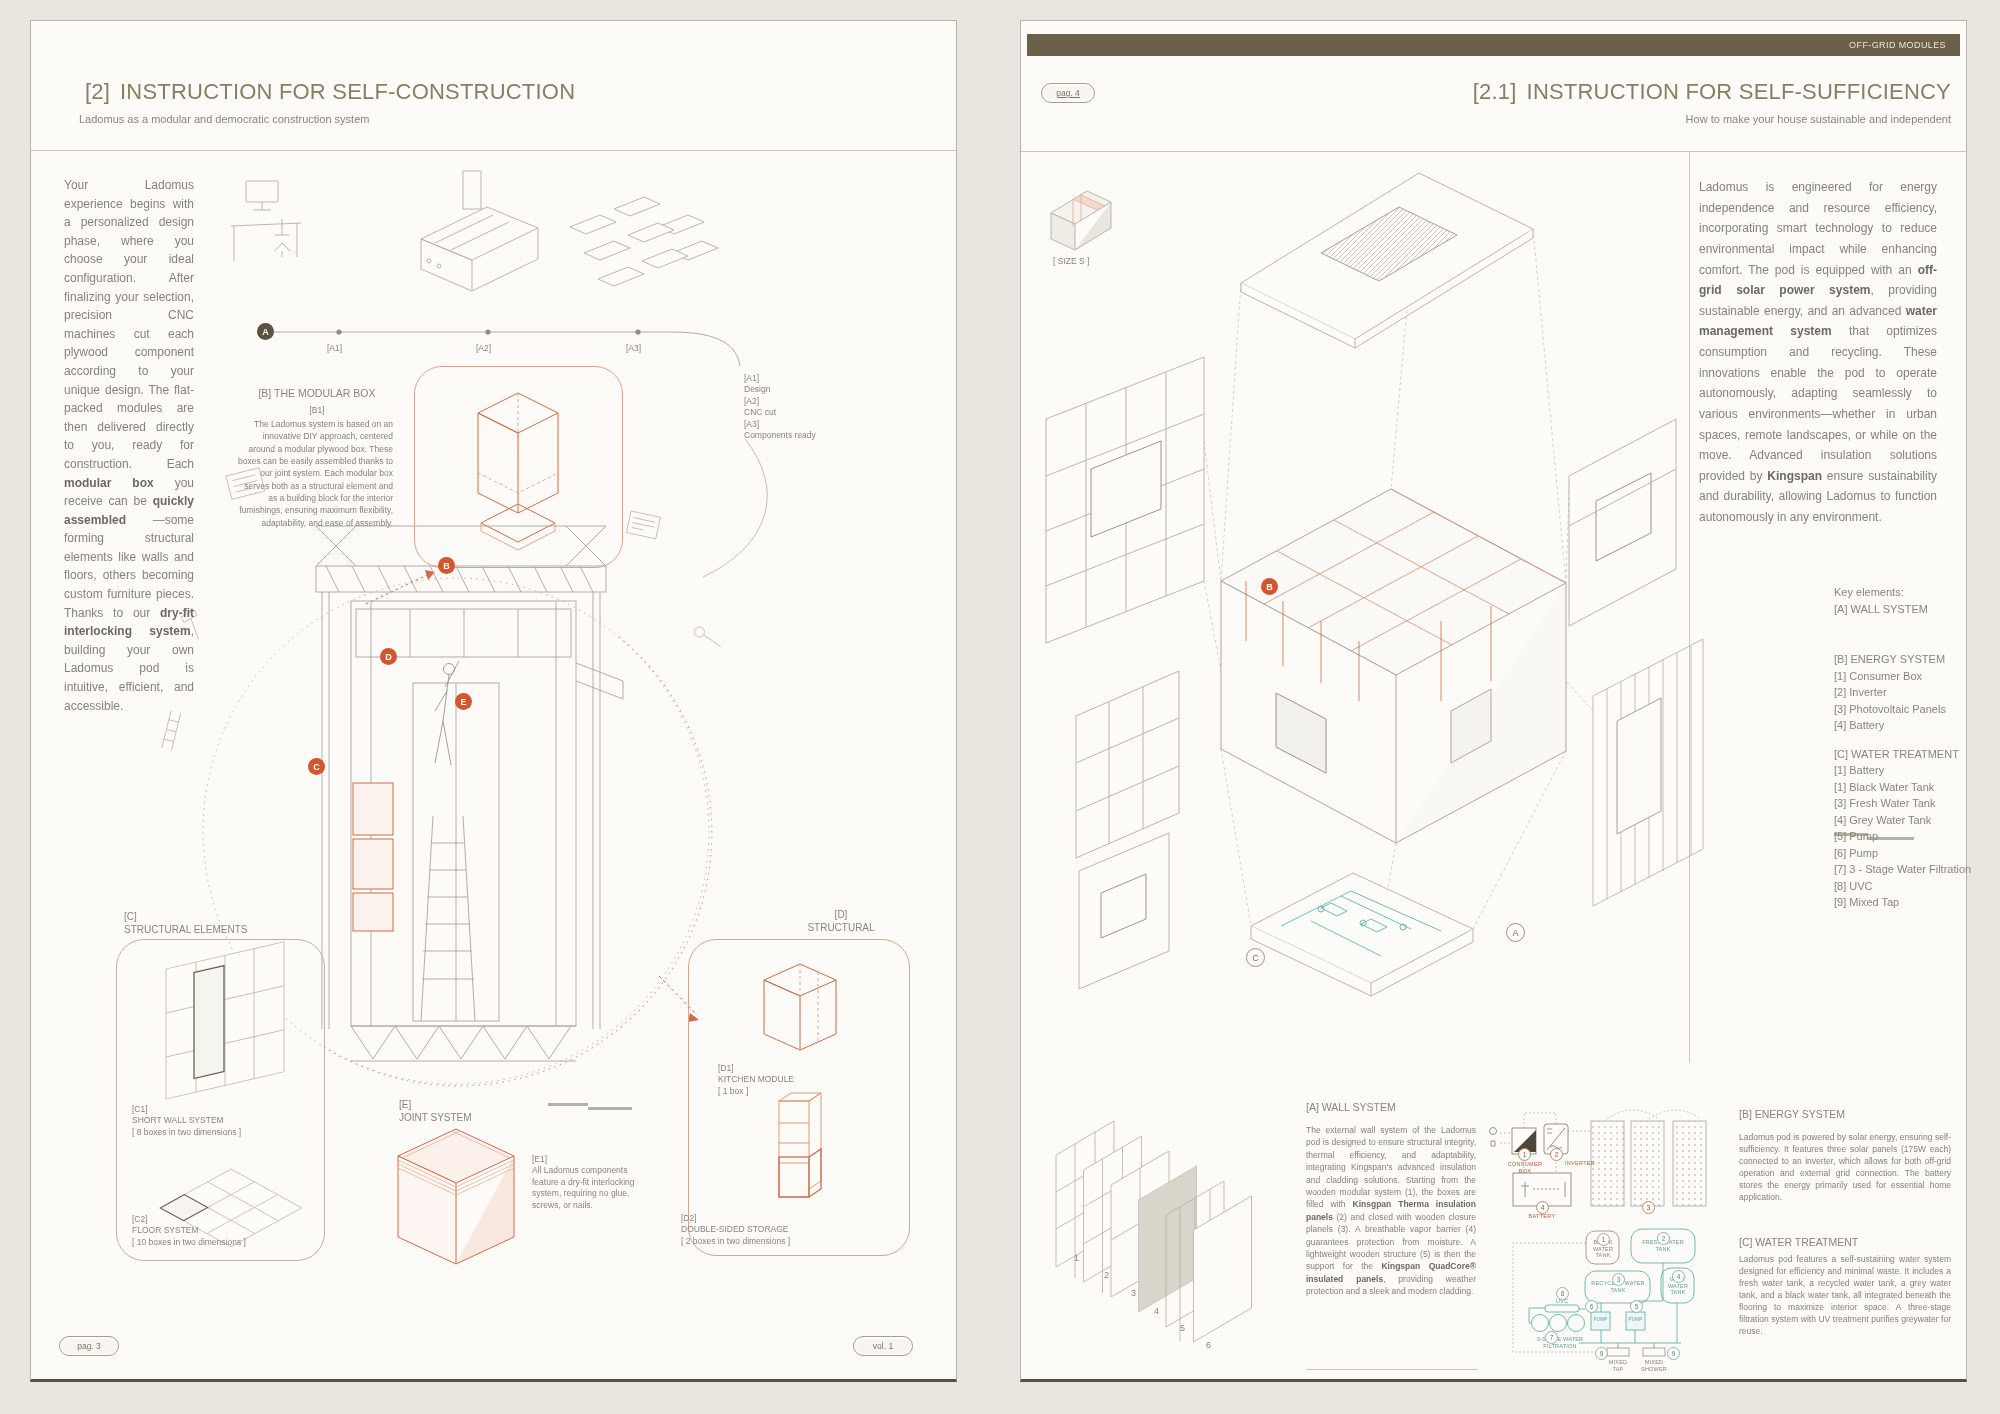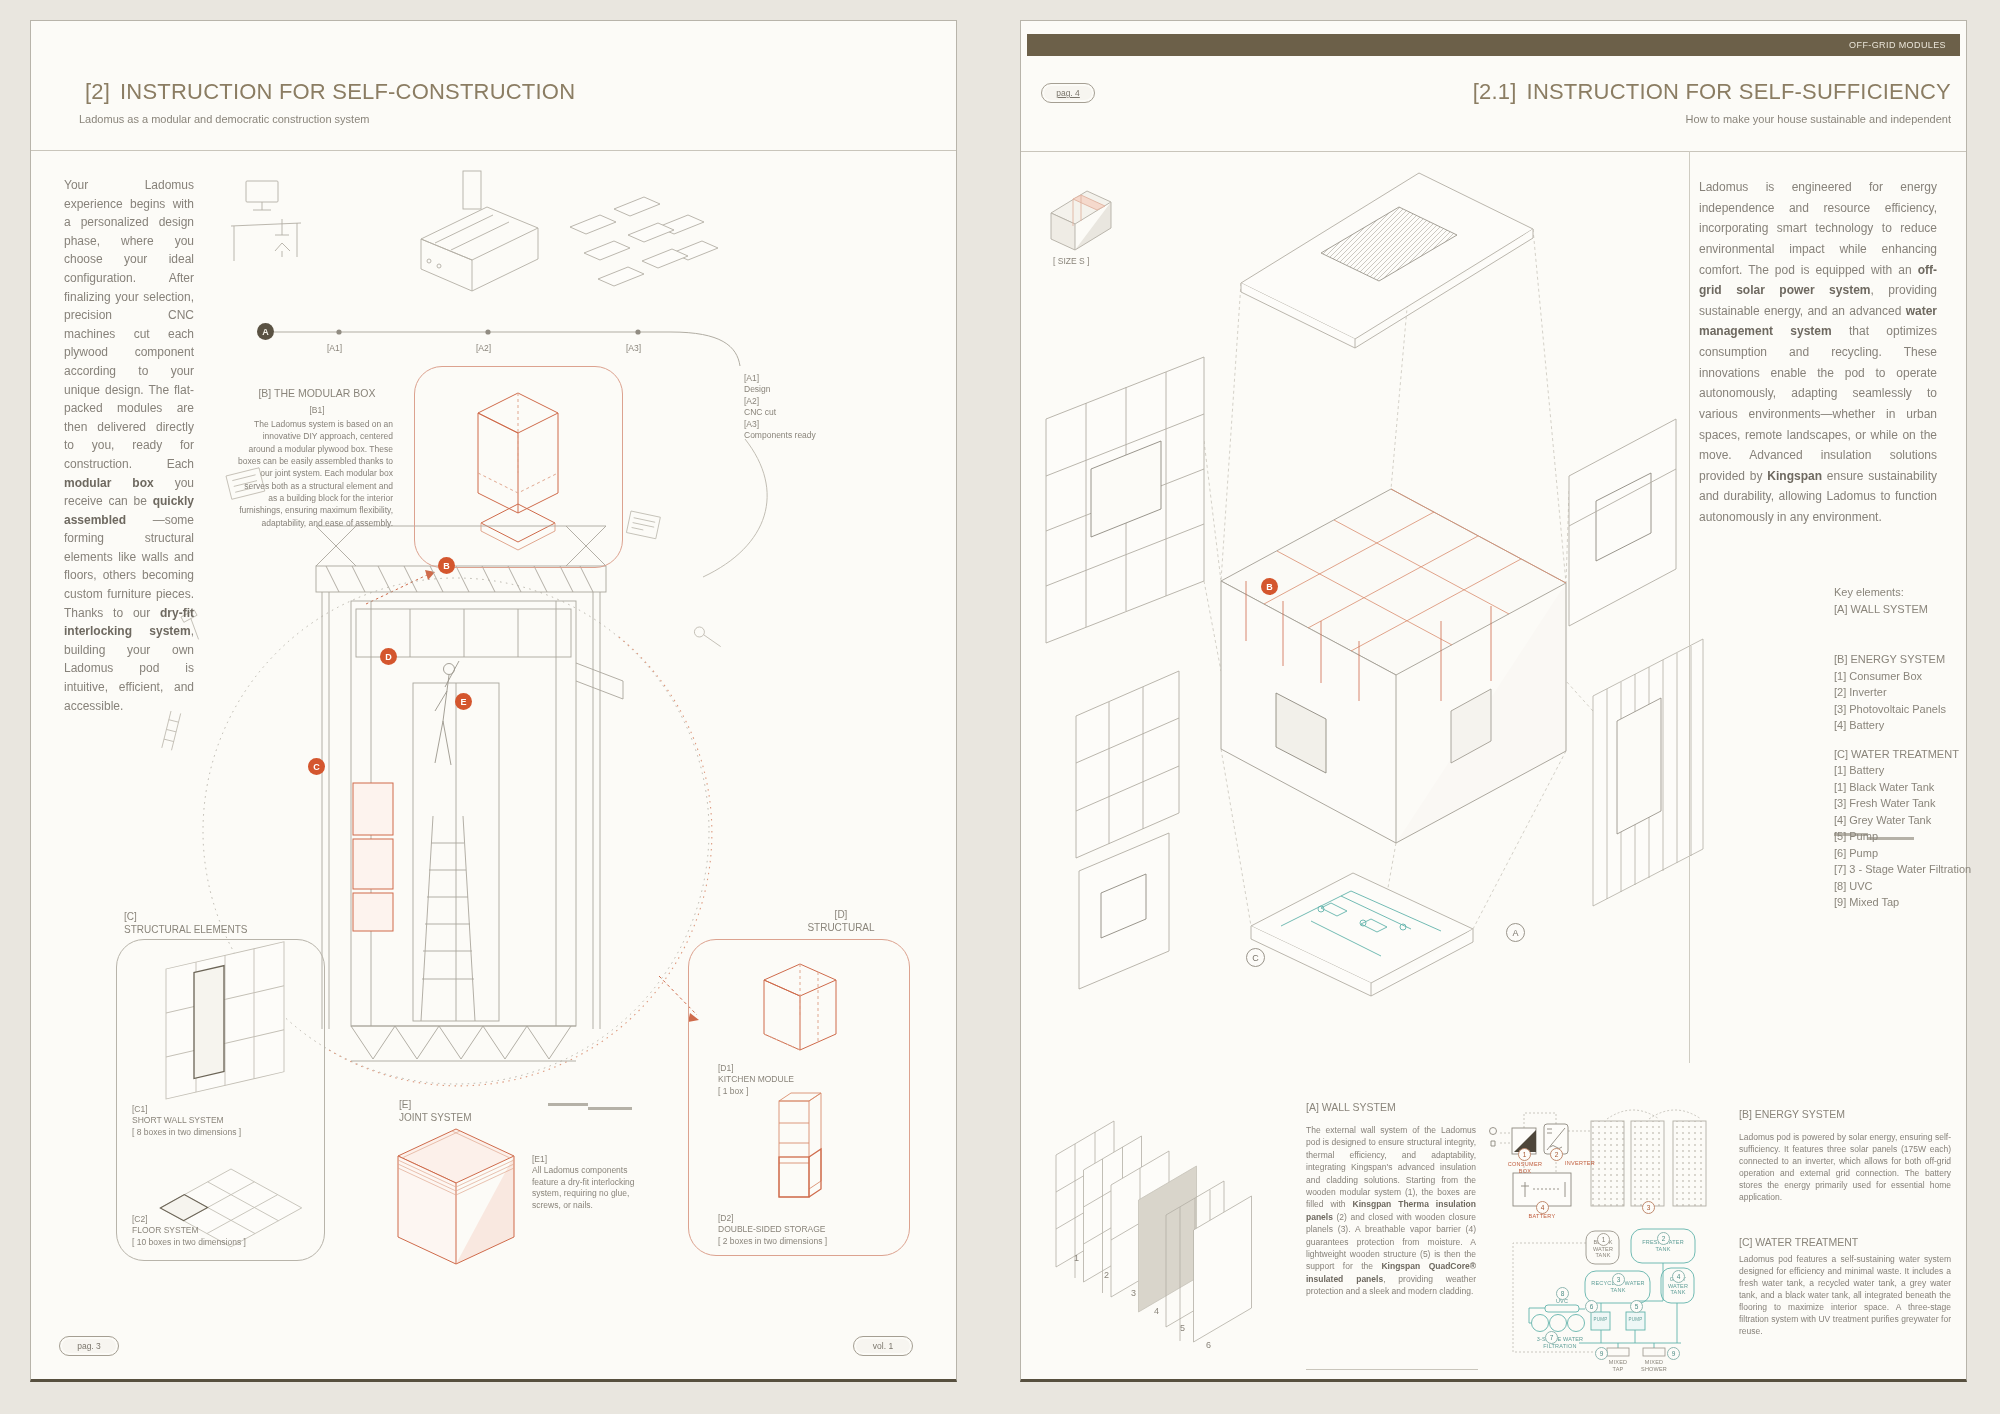--- a/index.html
+++ b/index.html
@@ -290,21 +290,21 @@
     <div class="lblh rt" style="left:760px;top:888px;width:100px;">
       <div>[D]</div>
         <div>STRUCTURAL</div>
     </div>
     <div class="boxr or" style="left:657px;top:918px;width:220px;height:315px;"></div>
     <div class="lbl" style="left:687px;top:1042px;">
       <div>[D1]</div>
       <div>KITCHEN MODULE</div>
       <div>[ 1 box ]</div>
     </div>
-    <div class="lbl" style="left:687px;top:1192px;">
+    <div class="lbl" style="left:650px;top:1192px;">
       <div>[D2]</div>
       <div>DOUBLE-SIDED STORAGE</div>
       <div>[ 2 boxes in two dimensions ]</div>
     </div>
 
     <div class="pill" style="left:28px;top:1315px;width:58px;height:18px;">pag. 3</div>
     <div class="pill" style="left:822px;top:1315px;width:58px;height:18px;">vol. 1</div>
   </section>
 
   <section class="page" style="left:1020px;width:945px;">

